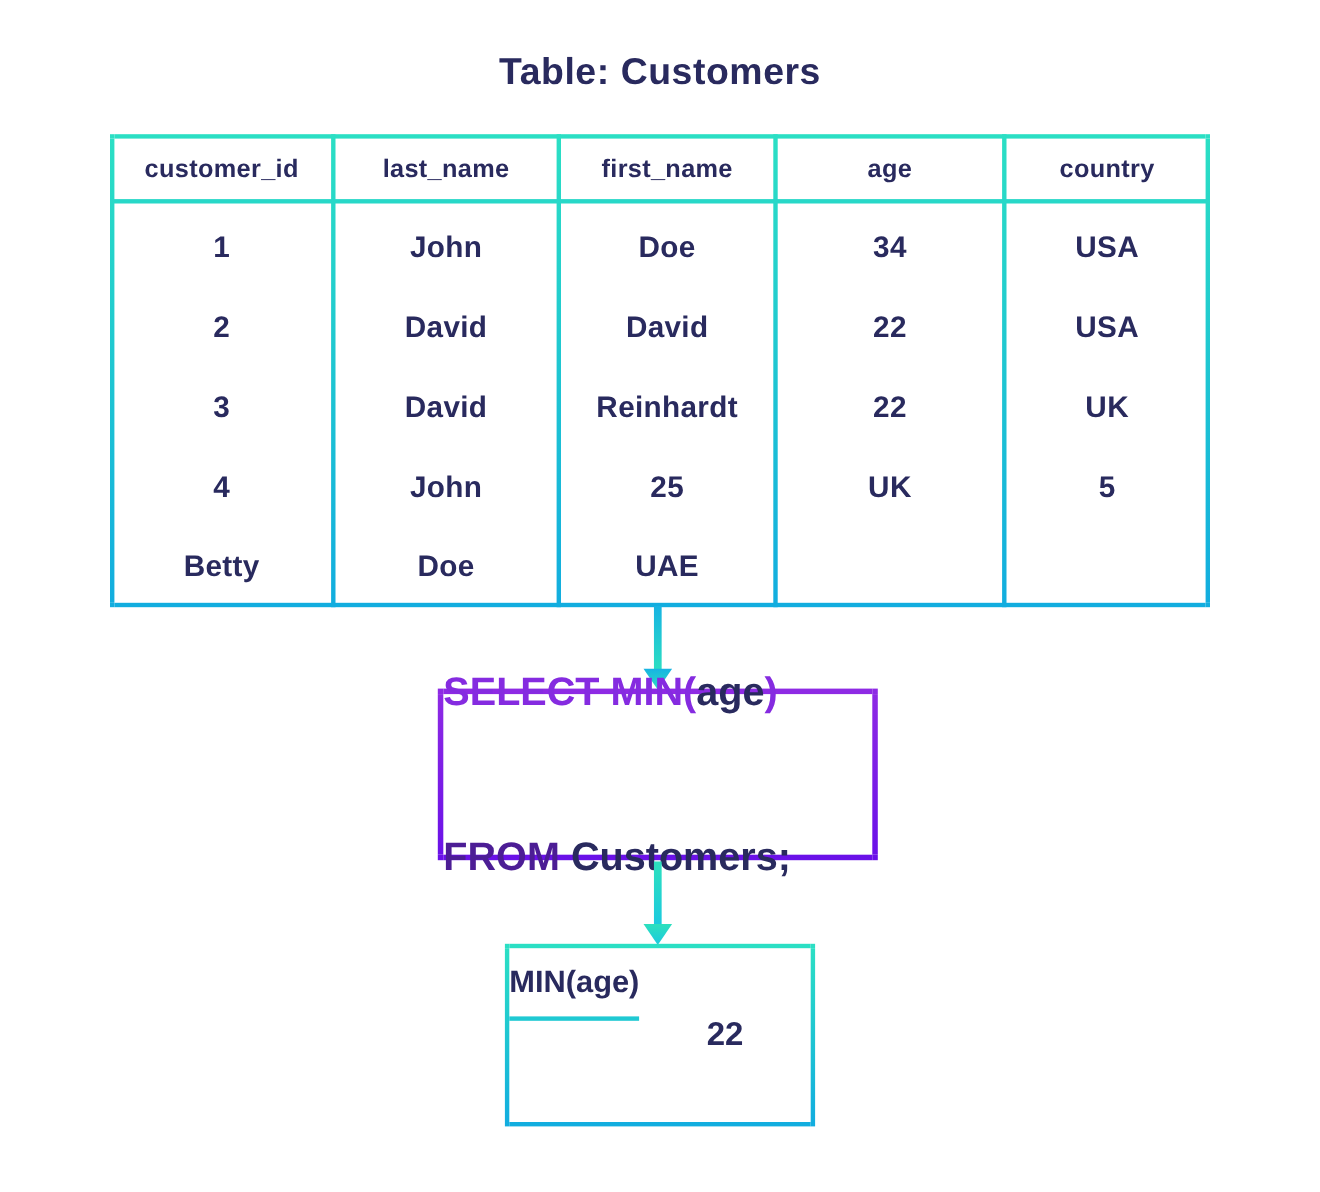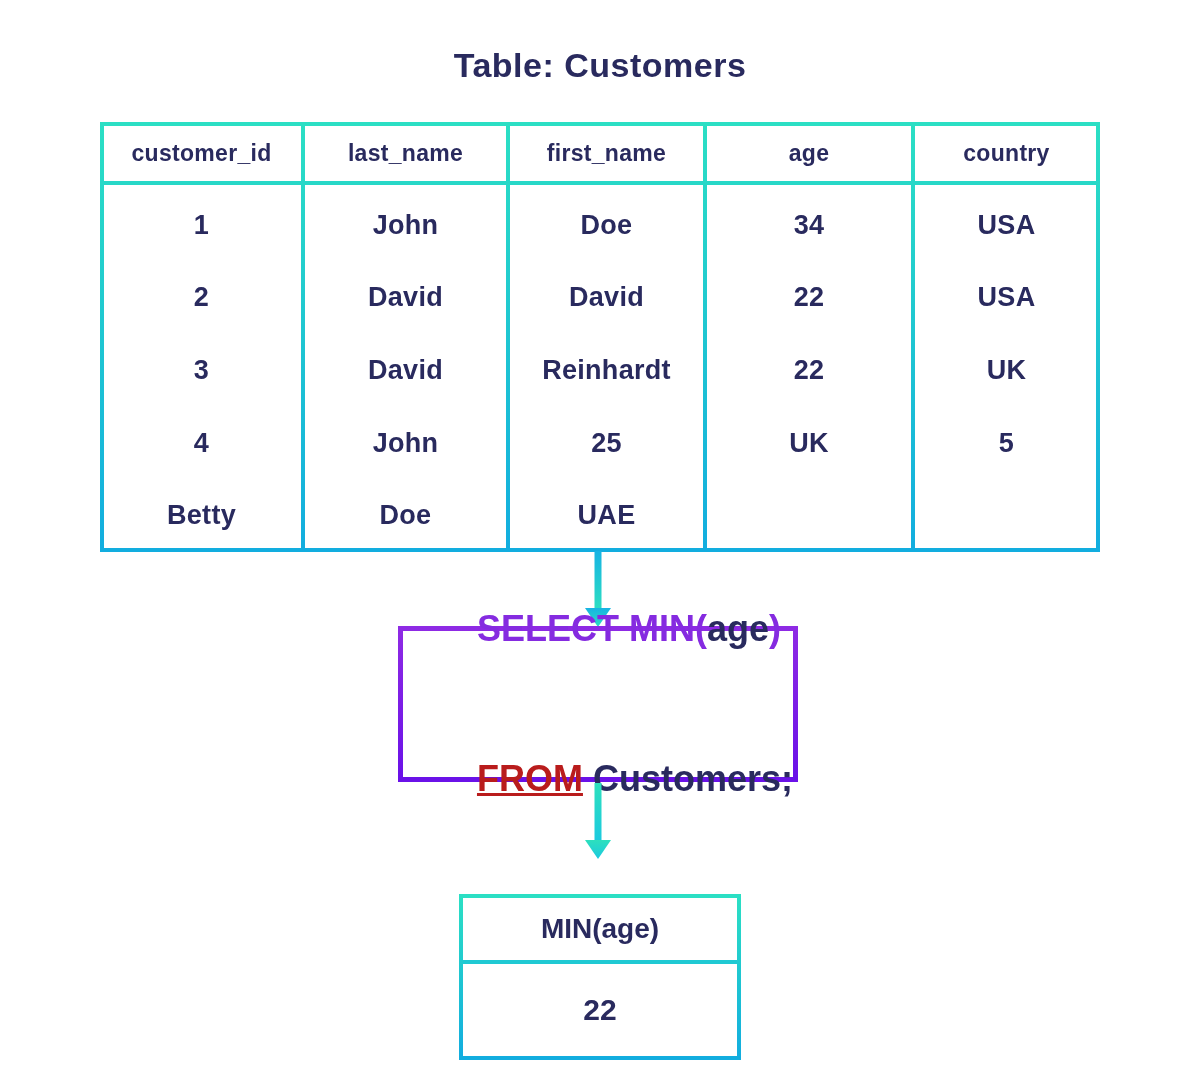--- a/index.html
+++ b/index.html
@@ -60,37 +60,36 @@
   .arrow { position: absolute; left: 583px; width: 30px; height: 76px; }
   .arrow1 { top: 551px; }
   .arrow2 { top: 783px; }
 
   
   .query-box {
     position: absolute; left: 398px; top: 626px;
     width: 400px; height: 156px;
     border: 5px solid transparent;
     border-image: linear-gradient(180deg, #8e2ae4 0%, #6a11e8 100%) 1;
-    display: flex; align-items: center; justify-content: flex-end;
+    display: flex; align-items: center; justify-content: flex-start;
     box-sizing: border-box;
-    padding-left: 12px;
   }
   .query-text { font-size: 36px; line-height: 50px; text-align: left; white-space: pre; }
   .kw-a { color: #852be0; }
-  .kw-b { color: #b91c1c; text-decoration: underline; }
+  .kw-b { color: #4c1d95; }
   .plain { color: #292a5e; }
 
   
   .result-table {
     position: absolute; left: 459px; top: 858px;
     width: 282px; height: 166px;
     border: 4px solid transparent;
     border-image: linear-gradient(180deg, #2bdfc4 0%, #12addf 100%) 1;
     box-sizing: border-box;
-    display: flex; flex-direction: column; margin-top: 36px;
+    display: flex; flex-direction: row;
   }
   .result-header {
     height: 62px; flex: 0 0 62px;
     border-bottom: 4px solid #1fc9d3;
     display: flex; align-items: center; justify-content: center;
     font-size: 28px;
   }
   .result-value {
     flex: 1;
     display: flex; align-items: center; justify-content: center;

